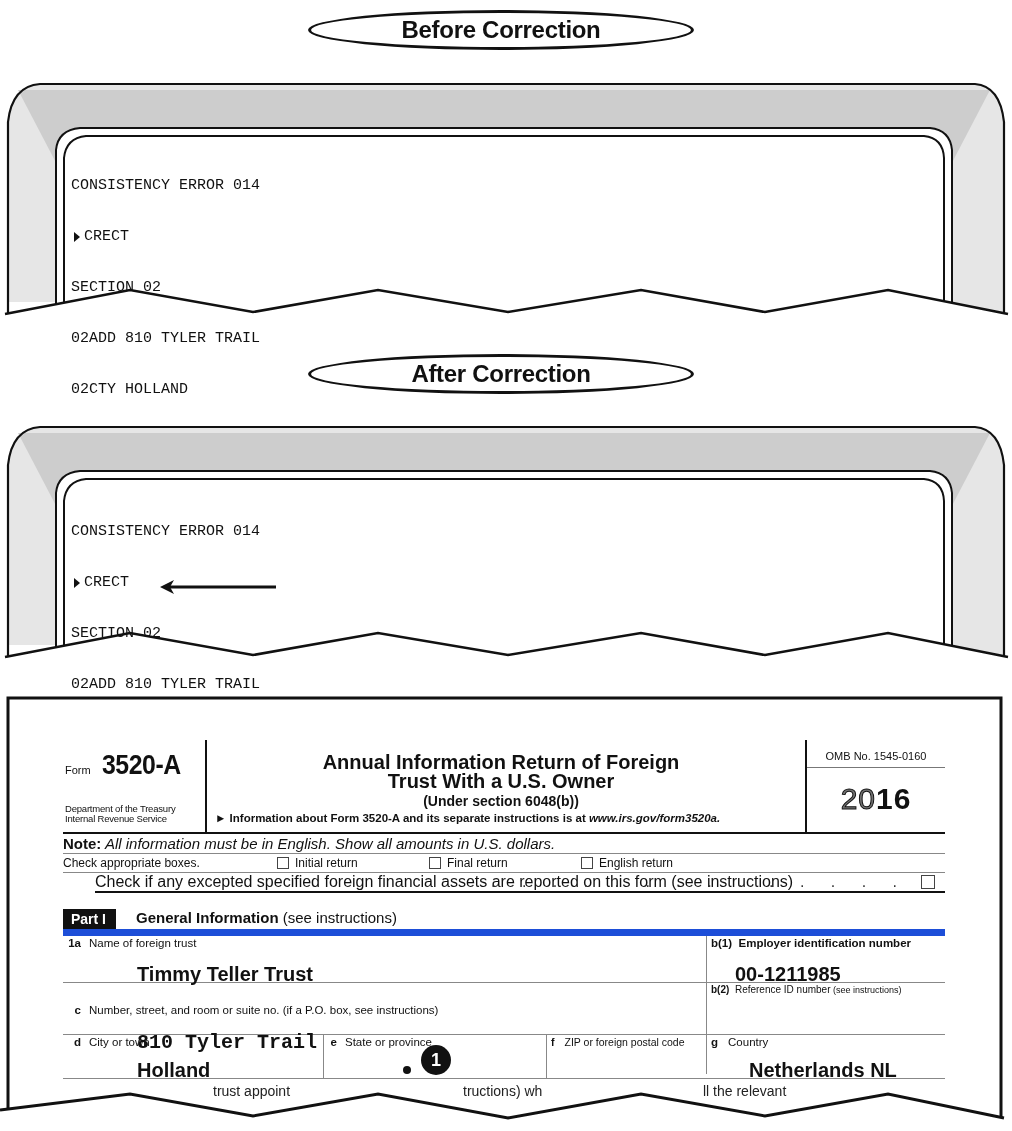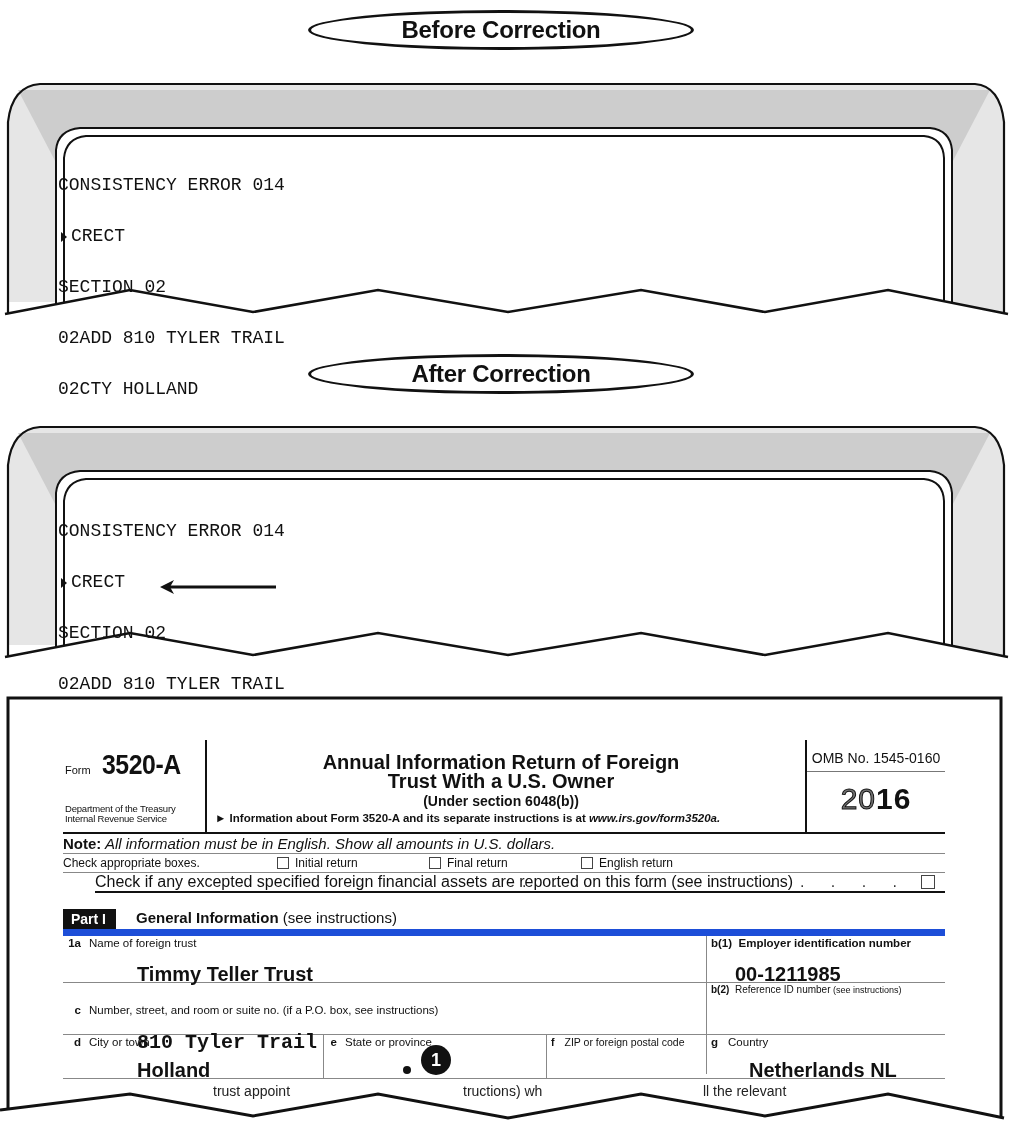--- a/index.html
+++ b/index.html
@@ -9,22 +9,22 @@
     position: absolute; left: 308px; width: 386px; height: 40px;
     border: 3px solid #111; border-radius: 50%;
     display: flex; align-items: center; justify-content: center;
     font-family: "Liberation Sans", sans-serif; font-weight: bold; font-size: 24px;
     letter-spacing: -0.3px; box-sizing: border-box; background: #fff;
   }
 
   .screen { position: absolute; left: 0; width: 1012px; height: 250px; }
   .screen svg.frame { position: absolute; left: 0; top: 0; }
   .terminal {
-    position: absolute; left: 58px; top: 61px;
-    font-family: "Liberation Mono", monospace; font-size: 18px; line-height: 17px;
+    position: absolute; left: 71px; top: 61px;
+    font-family: "Liberation Mono", monospace; font-size: 15px; line-height: 17px;
     color: #111; white-space: pre;
   }
   .terminal .line { height: 17px; display: flex; align-items: center; }
   .terminal .caret { display: inline-block; width: 0; height: 0; border-top: 5px solid transparent; border-bottom: 5px solid transparent; border-left: 6px solid #111; margin: 0 4px 0 3px; }
   .terminal .dot-value { margin-left: 12px; }
   .arrow-indicator { position: absolute; }
 
   
   .form-wrap { position: absolute; left: 0; top: 690px; width: 1012px; height: 441px; }
   .form-wrap svg.frame { position: absolute; left: 0; top: 0; }
@@ -35,21 +35,21 @@
   .hdr .form-word { position: absolute; left: 2px; top: 24px; font-size: 11px; }
   .hdr .form-num { position: absolute; left: 39px; top: 10px; font-size: 27px; font-weight: bold; letter-spacing: -0.5px; transform: scaleX(0.92); transform-origin: left; }
   .hdr .dept { position: absolute; left: 2px; top: 64px; font-size: 9.5px; line-height: 10px; letter-spacing: -0.2px; }
   .hdr .center { position: absolute; left: 144px; top: 0; width: 588px; height: 92px; text-align: center; }
   .hdr .title1 { position: absolute; left: 0; right: 0; top: 12px; font-size: 20px; font-weight: bold; line-height: 20px; }
   .hdr .title2 { position: absolute; left: 0; right: 0; top: 31px; font-size: 20px; font-weight: bold; line-height: 20px; }
   .hdr .subtitle { position: absolute; left: 0; right: 0; top: 53px; font-size: 14px; font-weight: bold; }
   .hdr .info { position: absolute; left: 8px; right: 0; top: 72px; font-size: 11.5px; font-weight: bold; text-align: left; white-space: nowrap; }
   .hdr .info i { font-style: italic; }
   .hdr .right { position: absolute; right: 0; top: 0; width: 138px; height: 92px; border-left: 2px solid #111; }
-  .hdr .omb { position: absolute; left: 0; right: 0; top: 10px; text-align: center; font-size: 14px; padding-bottom: 5px; border-bottom: 1px solid #777; }
+  .hdr .omb { position: absolute; left: 0; right: 0; top: 10px; text-align: center; font-size: 11px; padding-bottom: 5px; border-bottom: 1px solid #777; }
   .hdr .year { position: absolute; left: 0; right: 0; top: 42px; text-align: center; font-size: 30px; font-weight: bold; letter-spacing: 1px; }
   .hdr .year .outline { color: #737373; -webkit-text-stroke: 1px #111; font-weight: normal; }
 
   .row { position: relative; border-bottom: 1px solid #888; white-space: nowrap; }
   .note-row { height: 19px; font-size: 15px; line-height: 19px; }
   .note-row b { font-weight: bold; }
   .note-row i { font-style: italic; }
   .cal-row { height: 16px; font-size: 9.5px; line-height: 16px; }
   .cal-row span { position: absolute; top: 0; }
   .check-row { height: 18px; font-size: 12px; line-height: 18px; }

